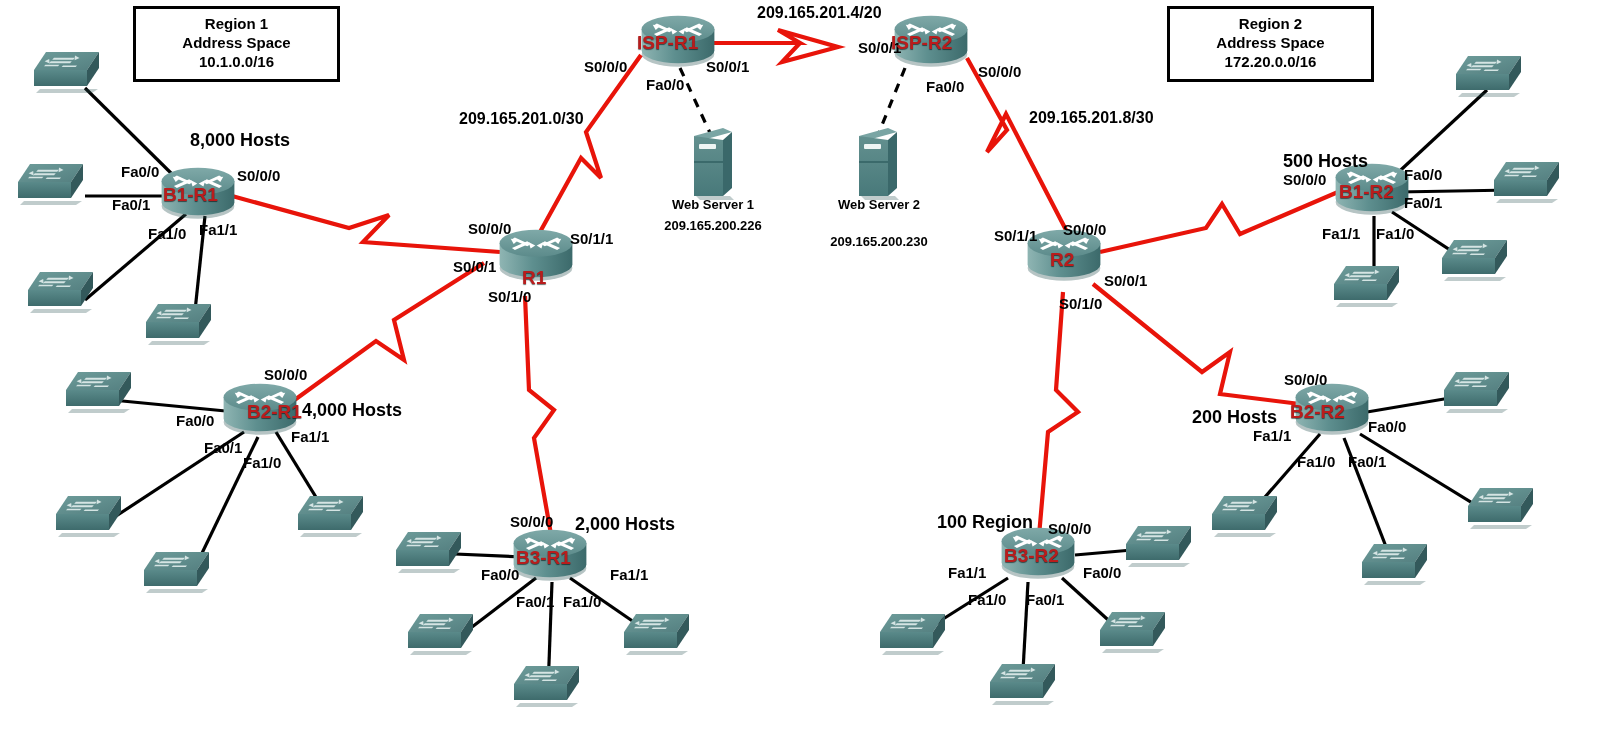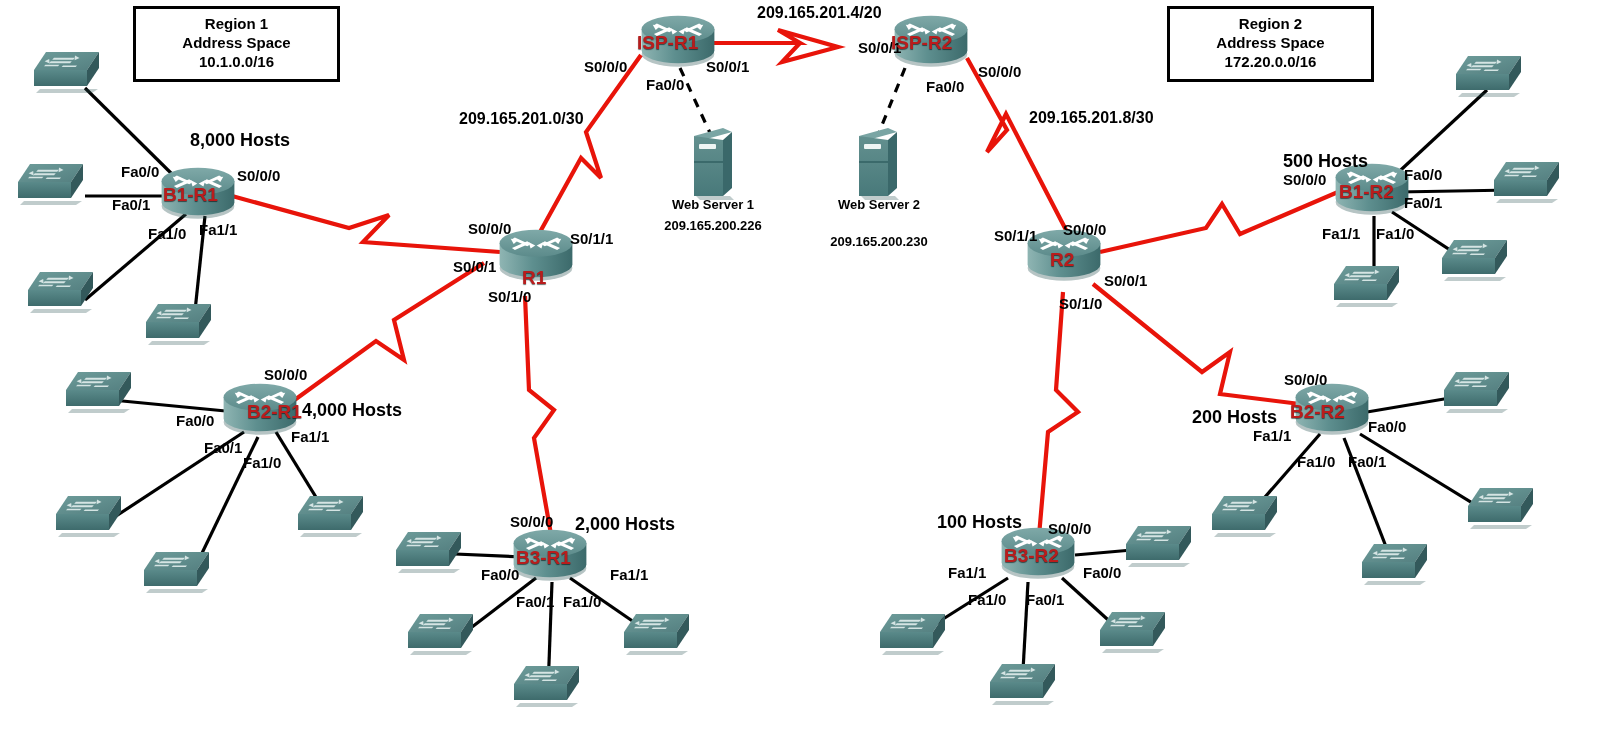--- a/index.html
+++ b/index.html
@@ -261,21 +261,21 @@
   <div class="label lbl-router" style="left:516px; top:548px;">B3-R1</div>
   <div class="label lbl-router" style="left:1339px; top:182px;">B1-R2</div>
   <div class="label lbl-router" style="left:1290px; top:402px;">B2-R2</div>
   <div class="label lbl-router" style="left:1004px; top:546px;">B3-R2</div>
 
   <div class="label lbl-hosts" style="left:190px; top:131px;">8,000 Hosts</div>
   <div class="label lbl-hosts" style="left:302px; top:401px;">4,000 Hosts</div>
   <div class="label lbl-hosts" style="left:575px; top:515px;">2,000 Hosts</div>
   <div class="label lbl-hosts" style="left:1283px; top:132px;margin-top:20px;">500 Hosts</div>
   <div class="label lbl-hosts" style="left:1192px; top:408px;text-align:center;">200 Hosts</div>
-  <div class="label lbl-hosts" style="left:937px; top:513px;">100 Hosts</div>
+  <div class="label lbl-hosts" style="left:937px; top:513px;">100 Region</div>
 
   <div class="label lbl-subnet" style="left:459px; top:111px;">209.165.201.0/30</div>
   <div class="label lbl-subnet" style="left:757px; top:5px;">209.165.201.4/20</div>
   <div class="label lbl-subnet" style="left:1029px; top:110px;">209.165.201.8/30</div>
 
   <div class="label lbl-server" style="left:653px; top:198px; width:120px;">Web Server 1</div>
   <div class="label lbl-server" style="left:644px; top:219px; width:138px;">209.165.200.226</div>
   <div class="label lbl-server" style="left:819px; top:198px; width:120px;">Web Server 2</div>
   <div class="label lbl-server" style="left:810px; top:219px; width:138px;margin-top:16px;">209.165.200.230</div>
 

